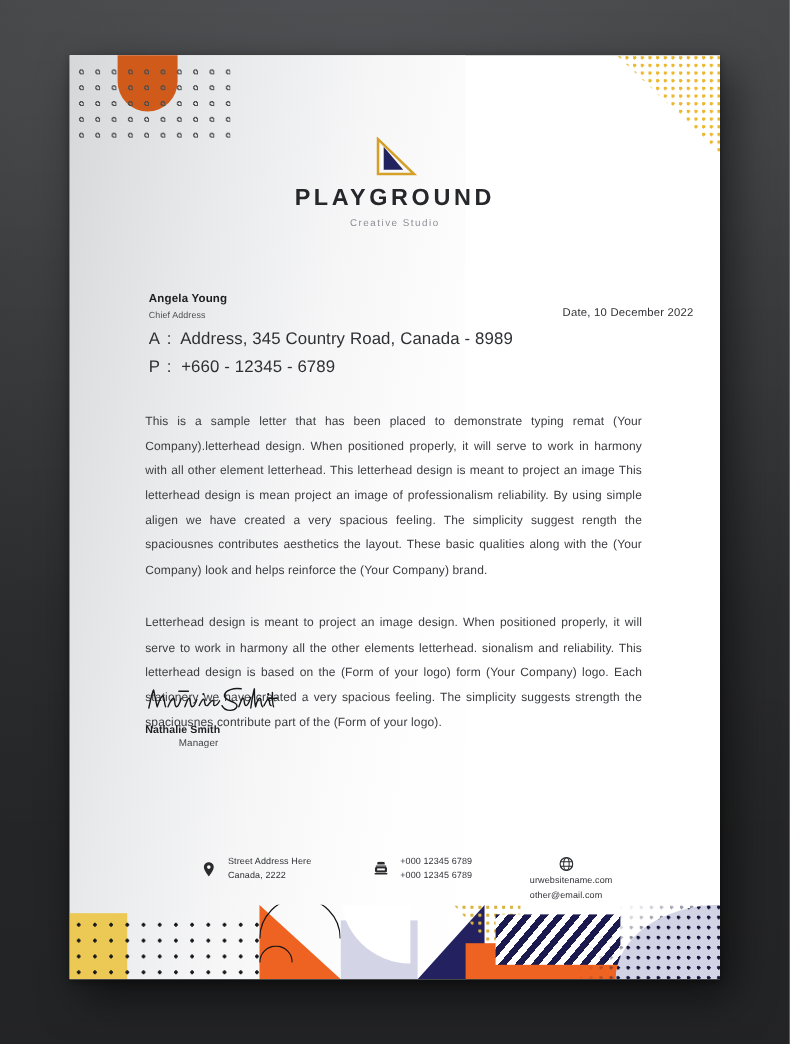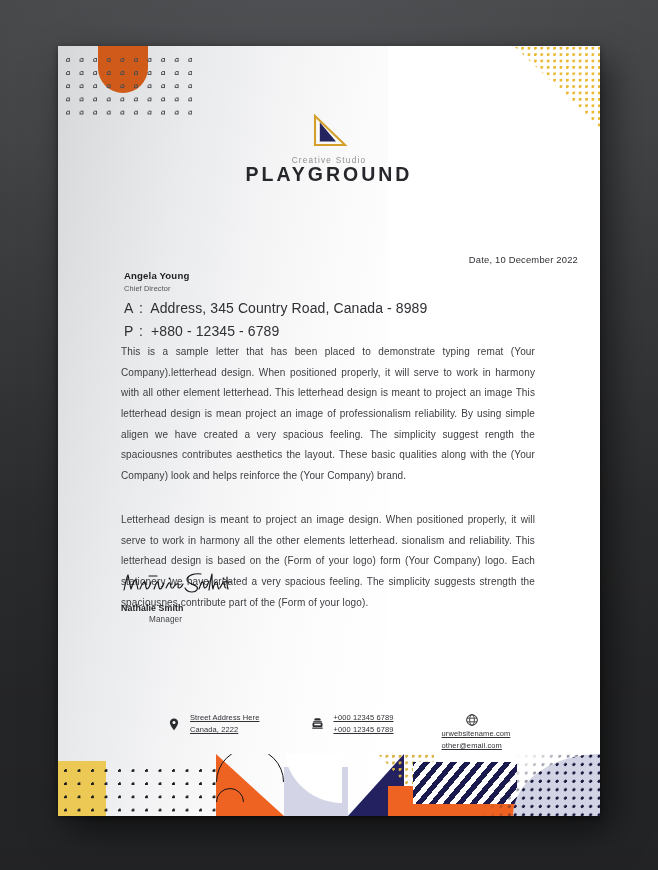--- a/index.html
+++ b/index.html
@@ -64,21 +64,21 @@
   #brandname{
     font-size:19.5px;font-weight:bold;letter-spacing:3.0px;color:#26272b;
     line-height:1;margin:0;
   }
   #brandtag{
     font-size:8.2px;letter-spacing:1.25px;color:#8d8f94;margin-top:5px;
   }
 
   
   #inforow{position:absolute;left:66px;right:12px;top:198px;}
-  #sender{float:left;width:300px;margin-top:26px;}
+  #sender{float:left;width:300px;}
   #sender .nm{font-size:9.6px;font-weight:bold;color:#1d1e21;letter-spacing:.15px;}
   #sender .role{font-size:7.4px;color:#4f5054;margin-top:3px;letter-spacing:.1px;}
   #sender .ln{font-size:14px;color:#2f3034;margin-top:7px;letter-spacing:.1px;white-space:nowrap;}
   #sender .ln .k{display:inline-block;width:15px;}
   #datebox{float:right;font-size:9.4px;color:#2f3034;letter-spacing:.2px;margin-top:10px;margin-right:10px;}
 
   
   #body{position:absolute;left:63px;right:7px;top:296px;width:414px;}
   #body p{
     margin:0 0 23px 0;
@@ -89,21 +89,21 @@
   
   #sign{position:absolute;left:63px;top:524px;}
   #sigmark{display:block;margin-bottom:7px;}
   #signname{font-size:8.8px;font-weight:bold;color:#1d1e21;letter-spacing:.1px;}
   #signrole{font-size:8.2px;color:#44454a;margin-top:2px;letter-spacing:.1px;padding-left:28px;}
 
   
   #contact{position:absolute;left:108px;top:666px;display:flex;align-items:flex-start;}
   .cgrp{display:flex;align-items:center;}
   .cgrp .ico{width:16px;flex:0 0 16px;display:flex;align-items:center;justify-content:center;margin-right:8px;color:#2a2b2f;}
-  .cgrp .txt{font-size:7.5px;line-height:1.62;color:#303136;letter-spacing:.1px;white-space:nowrap;text-decoration:underline;}
+  .cgrp .txt{font-size:7.5px;line-height:1.62;color:#303136;letter-spacing:.1px;white-space:nowrap;}
   #g2{margin-left:50px;}
   #g3{margin-left:48px;flex-direction:column;}
 
   
   #art{position:absolute;left:0;bottom:0;width:542px;height:62px;overflow:hidden;}
   .a{position:absolute;bottom:0;}
 
   #a-yellow{left:0;width:48px;height:55px;background:#ecc955;}
   #a-dots{left:0;width:158px;height:55px;
     background-image:radial-gradient(circle at 1.6px 1.6px,#1a1b1f 1.35px,rgba(0,0,0,0) 1.5px);
@@ -153,35 +153,35 @@
   </div>
 
   <div id="ydots"></div>
 
   <div id="logoblock">
     <svg id="logomark" width="40" height="34" viewBox="0 0 40 34">
       <polygon points="6,2 36,31 6,31" fill="none" stroke="#d4a02a" stroke-width="2.1"></polygon>
       <polygon points="10.5,8 27,27.5 10.5,27.5" fill="#23235e"></polygon>
       <rect x="8.6" y="8" width="2.0" height="19.5" fill="#ffffff"></rect>
     </svg>
+    <div id="brandname">PLAYGROUND</div>
     <div id="brandtag">Creative Studio</div>
-    <div id="brandname">PLAYGROUND</div>
   </div>
 
   <div id="inforow">
     <div id="sender">
       <div class="nm">Angela Young</div>
-      <div class="role">Chief Director</div>
+      <div class="role">Chief Address</div>
       <div class="ln">
         <span class="k">A</span>:&nbsp;
         <span>Address, 345 Country Road, Canada - 8989</span>
       </div>
       <div class="ln">
         <span class="k">P</span>:&nbsp;
-        <span>+880 - 12345 - 6789</span>
+        <span>+660 - 12345 - 6789</span>
       </div>
     </div>
     <div id="datebox">Date, 10 December 2022</div>
     <div style="clear:both"></div>
   </div>
 
   <div id="body">
     <p>This is a sample letter that has been placed to demonstrate typing remat (Your Company).letterhead design. When positioned properly, it will serve to work in harmony with all other element letterhead. This letterhead design is meant to project an image This letterhead design is mean project an image of professionalism reliability. By using simple aligen we have created a very spacious feeling. The simplicity suggest  rength the spaciousnes contributes aesthetics the layout. These basic qualities along with the (Your Company) look and helps reinforce the (Your Company) brand.</p>
     <p>Letterhead design is meant to project an image  design. When positioned properly, it will serve to work in harmony all the other elements letterhead. sionalism and reliability.  This letterhead design is based on the (Form of your logo) form (Your Company) logo. Each stationery we have created a very spacious feeling. The simplicity suggests strength the spaciousnes contribute part of the (Form of your logo).</p>
   </div>

